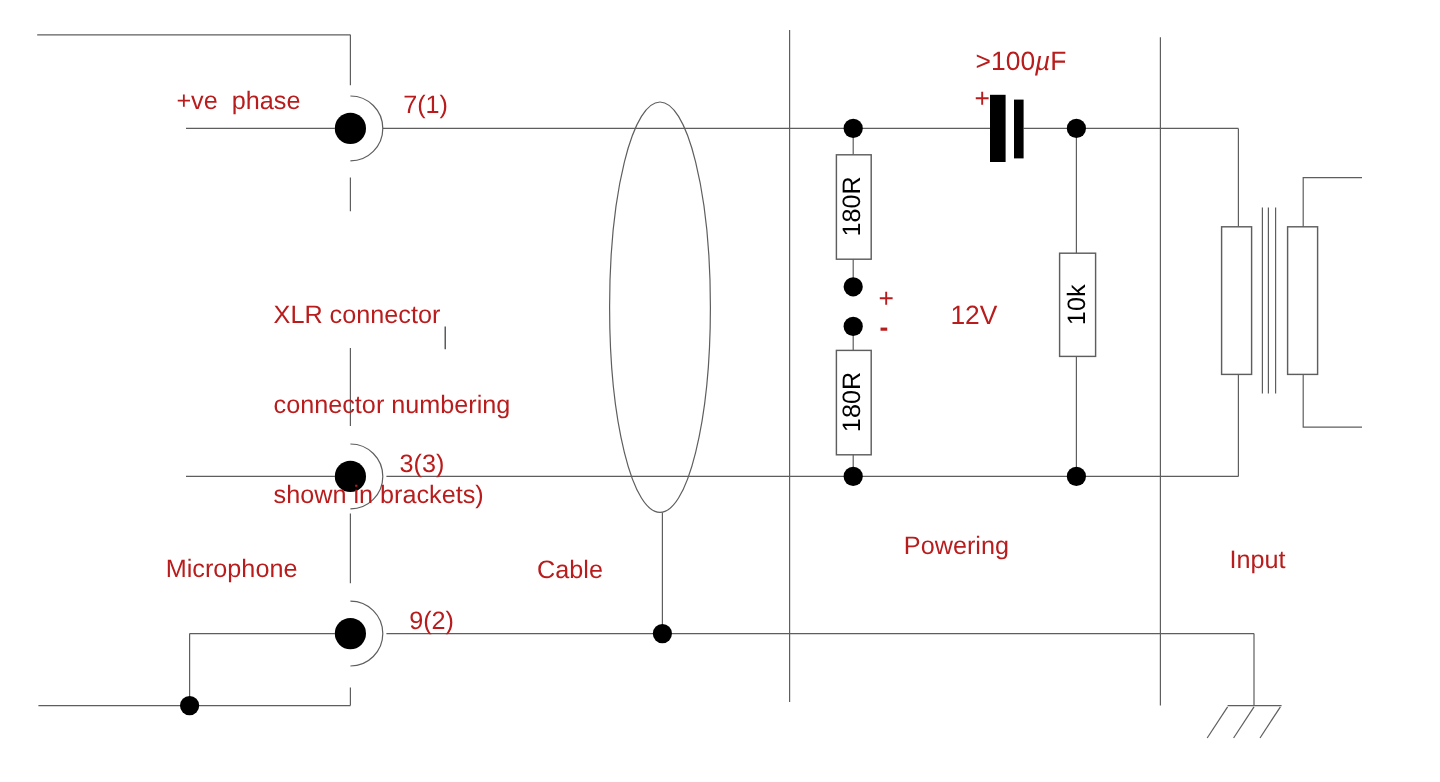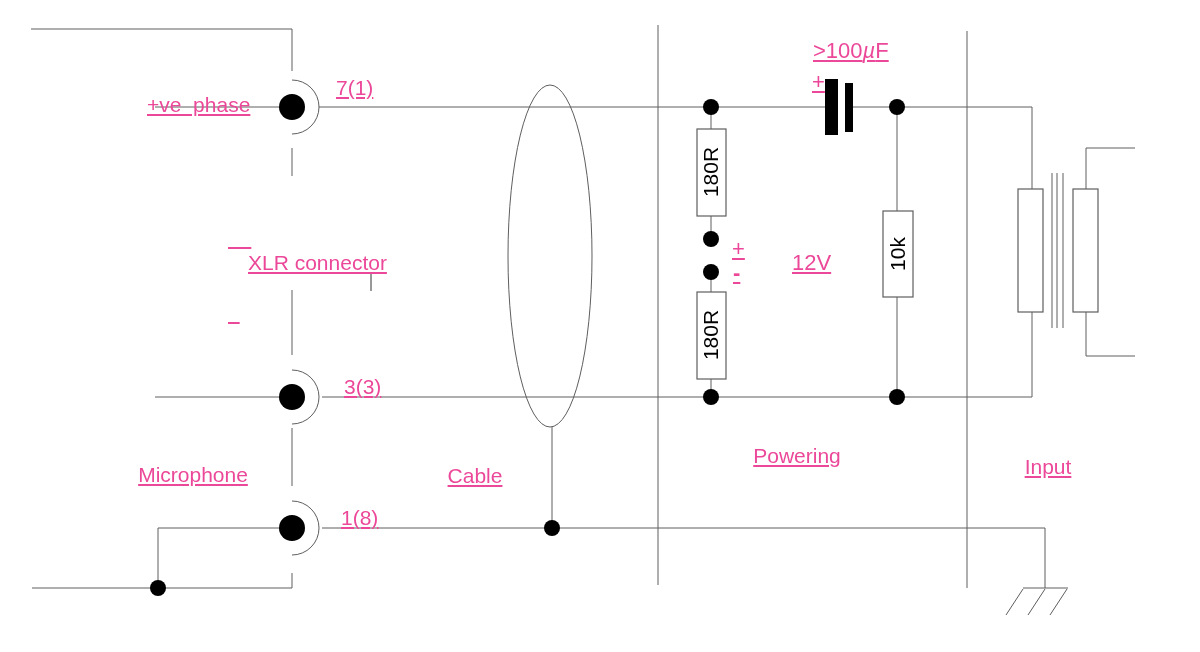--- a/index.html
+++ b/index.html
@@ -14,42 +14,41 @@
     height: 652px;
     background: #ffffff;
     overflow: hidden;
   }
   svg { position: absolute; left: 0; top: 0; }
   .wire { stroke: #5e5e5e; stroke-width: 1; fill: none; }
   .boxpart { stroke: #5e5e5e; stroke-width: 1.2; fill: #ffffff; }
   .solid { fill: #000000; stroke: none; }
   .lbl {
     position: absolute;
-    color: #ec4899;
+    color: #b91c1c;
     font-size: 21px;
     line-height: 22px;
     white-space: pre;
-    text-decoration: underline;
   }
   .lbl.center { transform: translateX(-50%); }
   .rlbl {
     position: absolute;
     width: 88px;
     height: 22px;
     text-align: center;
     font-size: 21px;
     line-height: 22px;
     color: #000000;
     transform: rotate(-90deg);
     transform-origin: center center;
     white-space: pre;
   }
   .big { font-size: 22px; }
   .mu { font-style: italic; }
-  .note div { white-space: pre; margin-left: 20px; }
+  .note div { white-space: pre; }
 </style>
 </head>
 <body>
 
 <div class="canvas">
 
   <svg width="1200" height="652" viewBox="0 0 1200 652">
 
     <path class="wire" d="M31 29 H292"></path>
     <path class="wire" d="M292 29 V71"></path>
@@ -117,27 +116,29 @@
     <circle class="solid" cx="711" cy="239" r="8"></circle>
     <circle class="solid" cx="711" cy="272" r="8"></circle>
     <circle class="solid" cx="711" cy="397" r="8"></circle>
     <circle class="solid" cx="897" cy="397" r="8"></circle>
     <circle class="solid" cx="552" cy="528" r="8"></circle>
     <circle class="solid" cx="158" cy="588" r="8"></circle>
 
     <path d="M371 272 V291" stroke="#333333" stroke-width="1" fill="none"></path>
   </svg>
 
-  <div class="lbl" style="left:147px; top:94px;">+ve  phase</div>
+  <div class="lbl" style="left:147px; top:74px;">+ve  phase</div>
   <div class="lbl" style="left:336px; top:77px;">7(1)</div>
-  <div class="lbl" style="left:344px; top:376px;">3(3)</div>
-  <div class="lbl" style="left:341px; top:507px;">1(8)</div>
+  <div class="lbl" style="left:333px; top:376px;">3(3)</div>
+  <div class="lbl" style="left:341px; top:507px;">9(2)</div>
 
   <div class="lbl note" style="left:228px; top:200px; line-height:25px;">
     <div>XLR connector</div>
+    <div>connector numbering</div>
+    <div>shown in brackets)</div>
   </div>
 
   <div class="lbl center" style="left:193px; top:464px;">Microphone</div>
   <div class="lbl center" style="left:475px; top:465px;">Cable</div>
   <div class="lbl center" style="left:797px; top:445px;">Powering</div>
   <div class="lbl center" style="left:1048px; top:456px;">Input</div>
 
   <div class="lbl big" style="left:813px; top:40px;"><span>&gt;100</span><span class="mu">µ</span><span>F</span></div>
   <div class="lbl big" style="left:812px; top:71px;">+</div>
 

